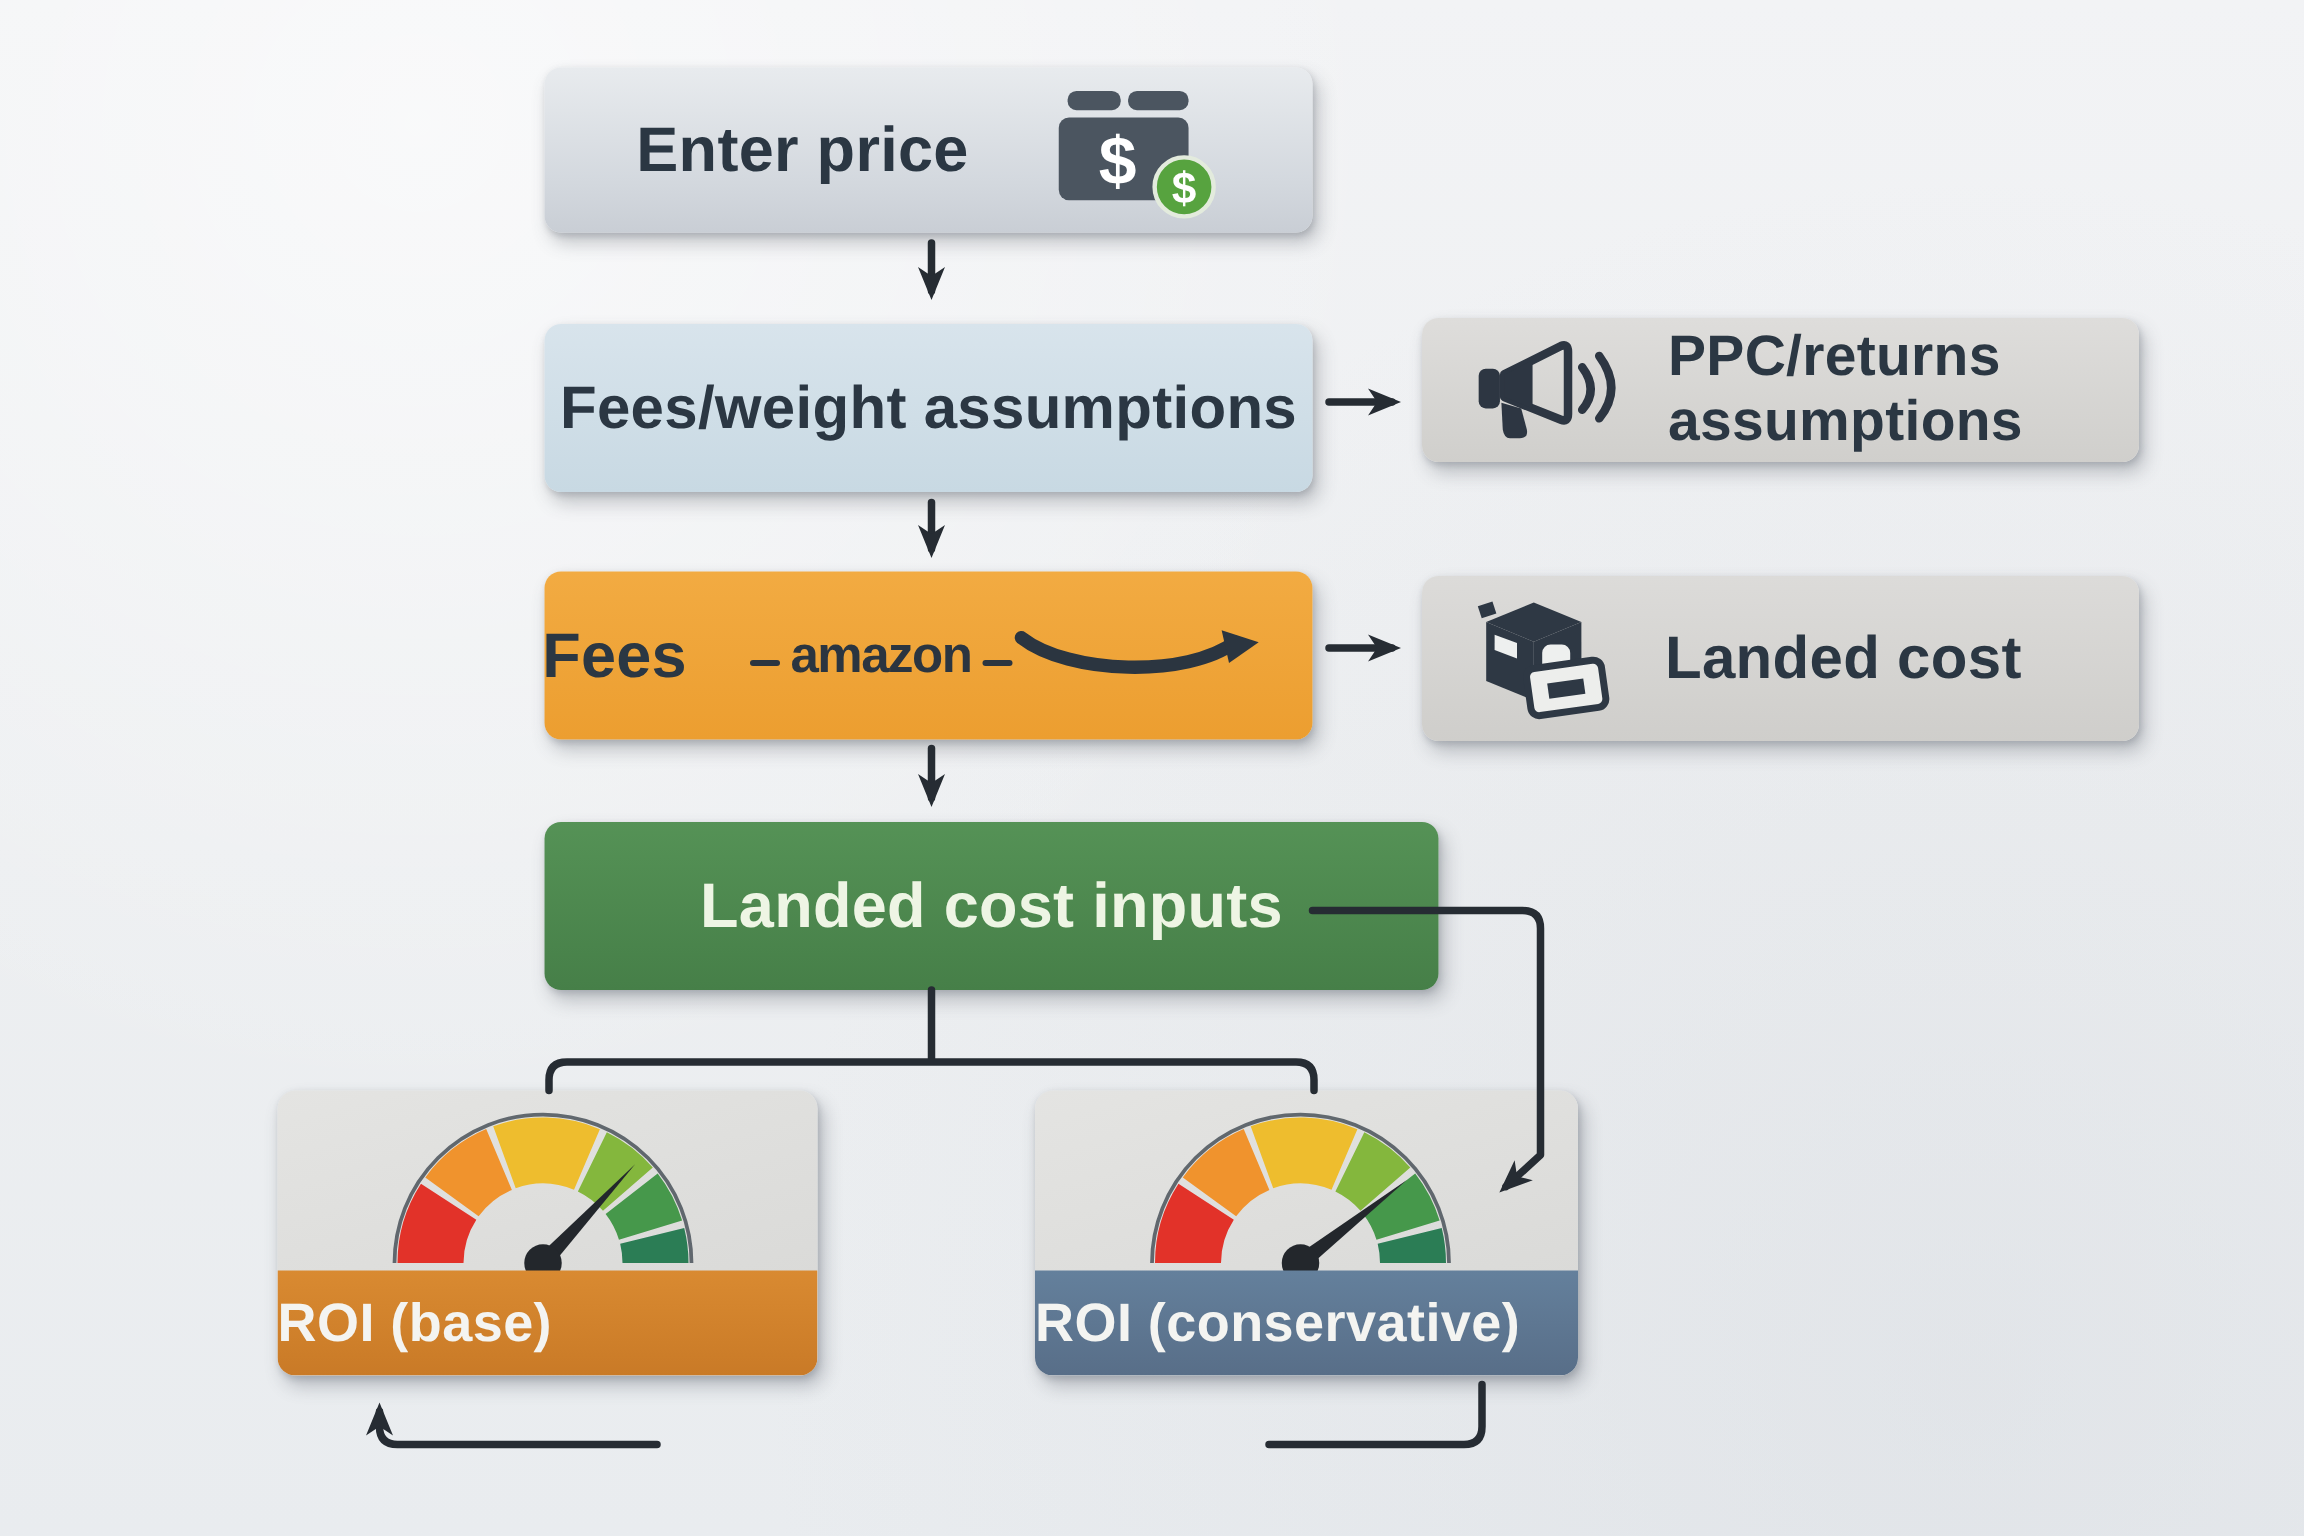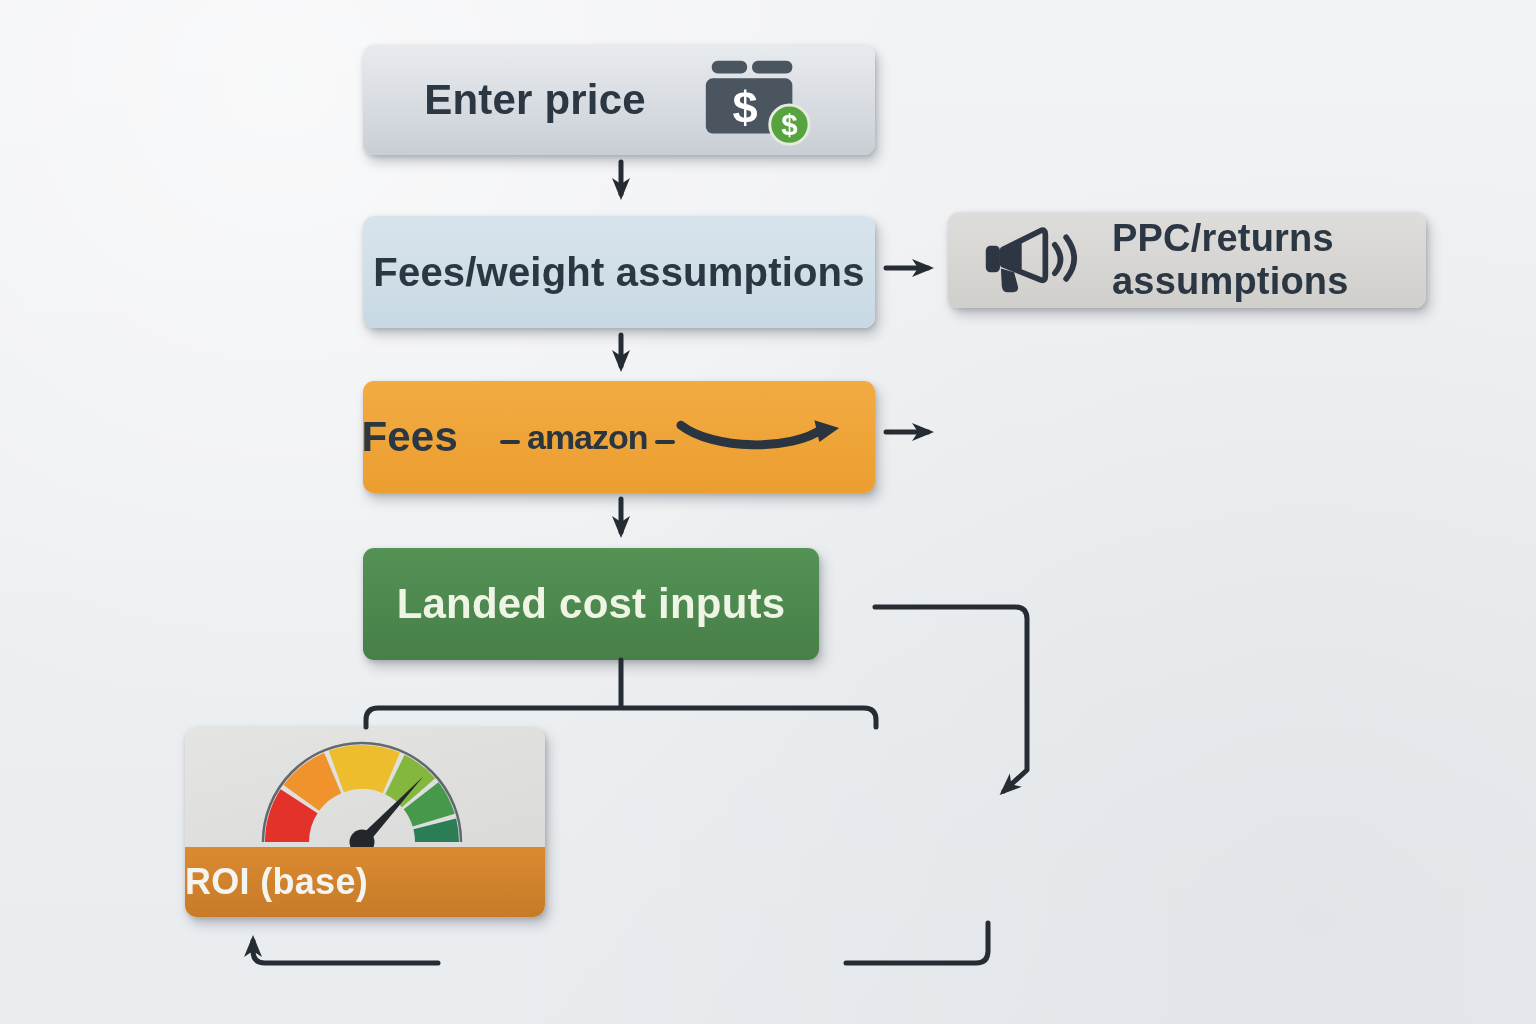--- a/index.html
+++ b/index.html
@@ -26,21 +26,21 @@
   .n-ppc{left:948px;top:212px;width:478px;height:96px;justify-content:flex-start;
     padding-left:34px;gap:26px;box-sizing:border-box;
     background:linear-gradient(180deg,#dedddb 0%,#d0cfcc 100%);font-size:38px;}
   .n-ppc .lbl{white-space:normal;line-height:1.12;}
   .n-fees{left:363px;top:381px;width:512px;height:112px;justify-content:center;
     padding-right:26px;gap:42px;box-sizing:border-box;
     background:linear-gradient(180deg,#f2ab42 0%,#ec9e30 100%);font-size:42px;}
   .n-landed{left:948px;top:384px;width:478px;height:110px;justify-content:flex-start;
     padding-left:26px;gap:24px;box-sizing:border-box;
     background:linear-gradient(180deg,#dcdbd9 0%,#cfcecb 100%);font-size:40px;}
-  .n-green{left:363px;top:548px;width:456px;height:112px;
+  .n-green{left:363px;top:548px;width:596px;height:112px;
     background:linear-gradient(180deg,#559256 0%,#467f48 100%);
     color:#eef5e4;font-size:42px;}
   .roi-card{
     position:absolute;top:727px;height:190px;border-radius:12px;overflow:hidden;
     background:linear-gradient(165deg,#e4e4e2 0%,#d7d7d5 100%);
     box-shadow:4px 7px 12px rgba(75,82,94,.32),1px 2px 4px rgba(75,82,94,.22);
   }
   .roi-base{left:185px;width:360px;}
   .roi-cons{left:690px;width:362px;}
   .gauge{position:absolute;left:0;top:6px;}
@@ -107,20 +107,37 @@
         <span class="amz-word">amazon</span>
         <i class="tildash"></i>
       </span>
       <svg width="176" height="36" viewBox="0 0 178 36">
         <path d="M6,6 C38,31 118,33 150,9" stroke="#2b3540" stroke-width="9" fill="none" stroke-linecap="round"></path>
         <polygon points="141,1 166,9 146,23" fill="#2b3540"></polygon>
       </svg>
     </span>
   </div>
 
+  <div class="node n-landed">
+    <span class="icon">
+      <svg width="112" height="98" viewBox="0 0 120 100">
+        <rect x="13" y="11" width="11" height="9" fill="#2e3844" transform="rotate(-18 18 15)"></rect>
+        <polygon points="18,24 52,10 86,24 52,38" fill="#2e3844"></polygon>
+        <polygon points="18,24 52,38 52,80 18,66" fill="#2e3844"></polygon>
+        <polygon points="86,24 52,38 52,80 86,66" fill="#2e3844"></polygon>
+        <polygon points="24,33 40,39 40,50 24,44" fill="#eef0ef"></polygon>
+        <rect x="58" y="40" width="20" height="20" rx="6" fill="#eef0ef"></rect>
+        <g transform="rotate(-8 75 70)">
+          <rect x="48" y="54" width="54" height="34" rx="6" fill="#edeeec" stroke="#2e3844" stroke-width="5"></rect>
+          <rect x="62" y="66" width="26" height="11" fill="#2e3844"></rect>
+        </g>
+      </svg>
+    </span>
+    <span class="lbl">Landed cost</span>
+  </div>
 
   <div class="node n-green">
     <span class="lbl">Landed cost inputs</span>
   </div>
 
   <div class="roi-card roi-base">
     <svg class="gauge" width="360" height="140" viewBox="0 0 360 140">
       <defs>
         <g id="gaugeArcs">
           <path d="M78,109 A99,99 0 0 1 276,109" stroke="#4a525a" stroke-width="2.5" fill="none" opacity="0.85"></path>
@@ -134,20 +151,30 @@
       </defs>
       <use href="#gaugeArcs"></use>
       <polygon points="181,112.8 173,105.2 238.4,43.2" fill="#23272c"></polygon>
       <circle cx="177" cy="109" r="12.5" fill="#23272c"></circle>
     </svg>
     <div class="roi-bar bar-base">
       <span>ROI (base)</span>
     </div>
   </div>
 
+  <div class="roi-card roi-cons">
+    <svg class="gauge" width="360" height="140" viewBox="0 0 360 140">
+      <use href="#gaugeArcs"></use>
+      <polygon points="180.4,113.3 173.6,104.7 247.9,53.6" fill="#23272c"></polygon>
+      <circle cx="177" cy="109" r="12.5" fill="#23272c"></circle>
+    </svg>
+    <div class="roi-bar bar-cons">
+      <span>ROI (conservative)</span>
+    </div>
+  </div>
 
 
   <svg class="overlay" width="1536" height="1024" viewBox="0 0 1536 1024">
     <defs>
       <marker id="ah" markerUnits="userSpaceOnUse" markerWidth="26" markerHeight="22" refX="18" refY="11" orient="auto">
         <path d="M2,2 L24,11 L2,20 L8,11 Z" fill="#262c33"></path>
       </marker>
     </defs>
     <g stroke="#262c33" stroke-width="5" fill="none" stroke-linecap="round" stroke-linejoin="round">
       <path d="M621,162 V194" marker-end="url(#ah)"></path>

